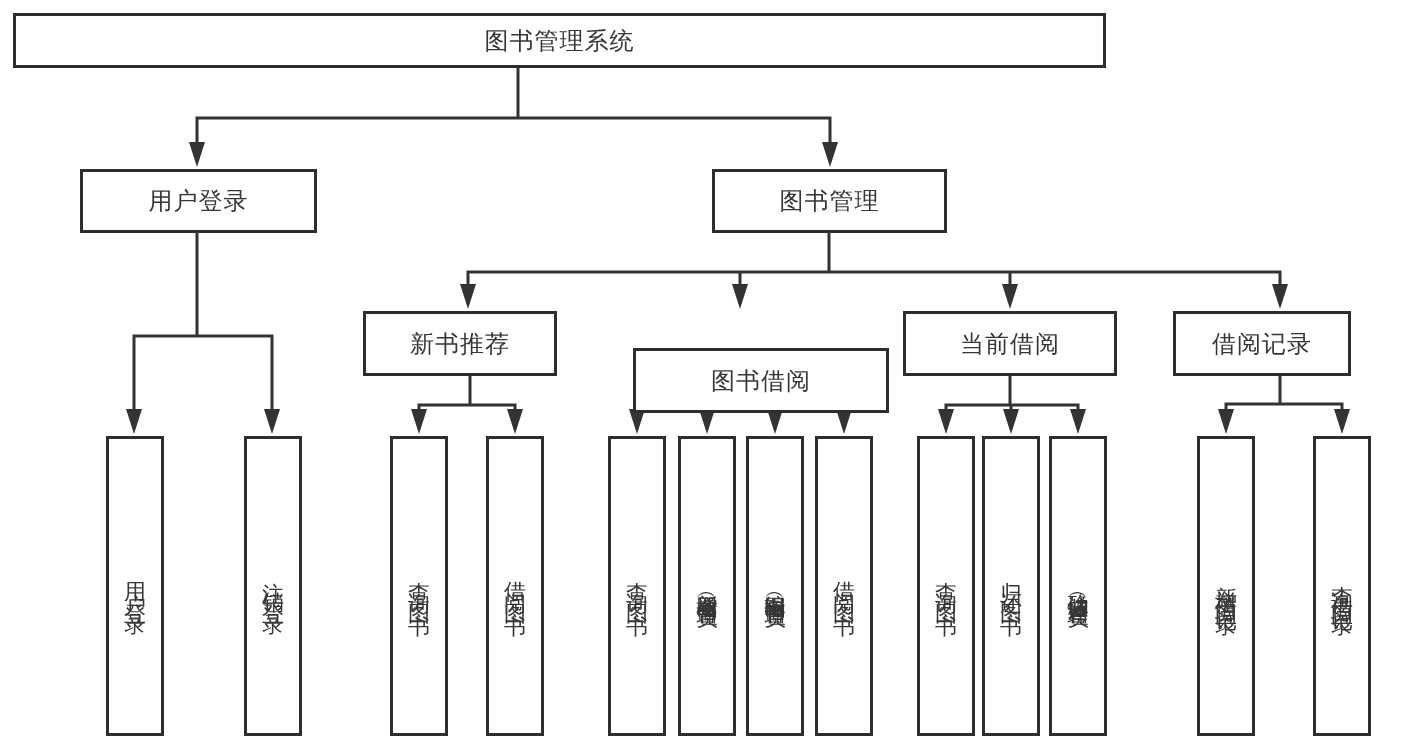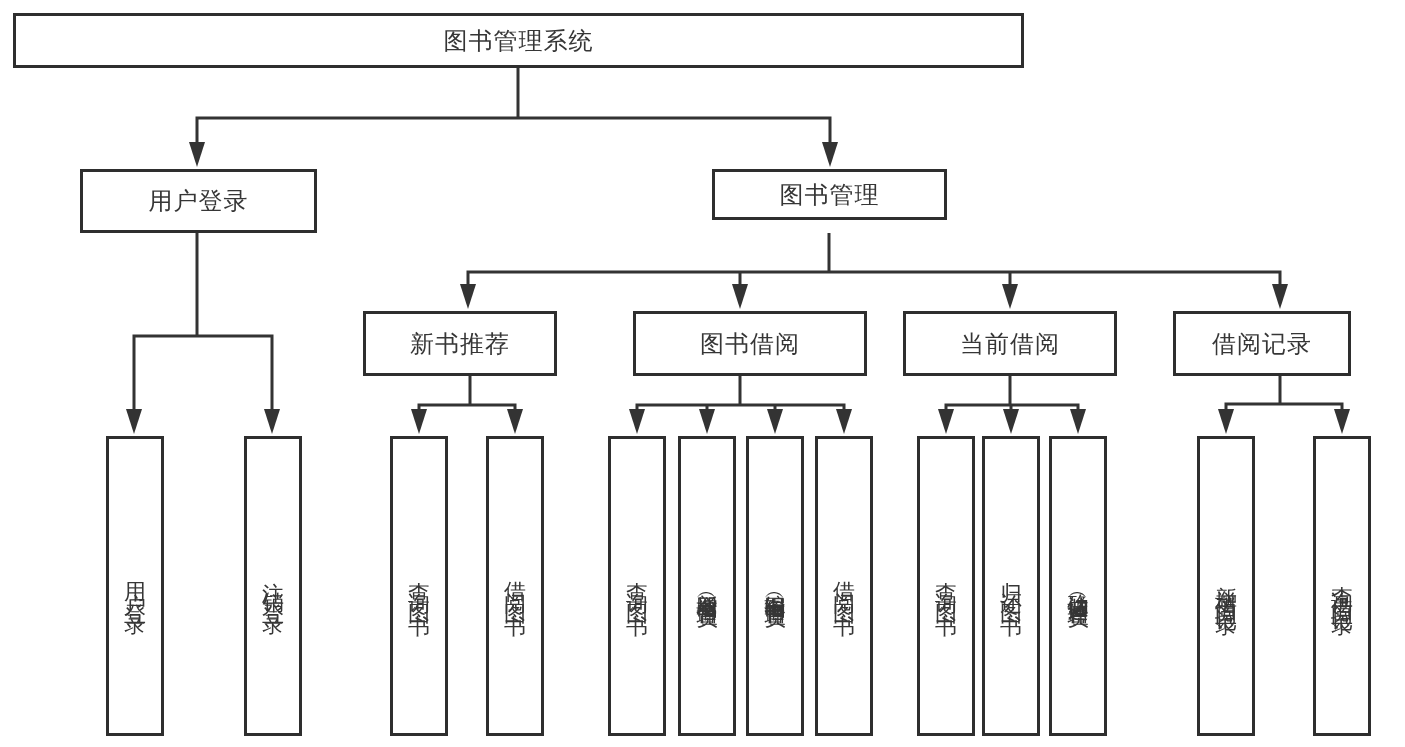--- a/index.html
+++ b/index.html
@@ -17,26 +17,26 @@
     border:3px solid #2e2e2e;
     background:#ffffff;
     display:flex;
     align-items:center;
     justify-content:center;
     color:#363636;
     z-index:1;
   }
   .node .lbl { white-space:nowrap; }
   .h-node .lbl { font-size:24px; letter-spacing:1px; }
-  .root  { left:13px;  top:13px;  width:1011px; height:55px; }
+  .root  { left:13px;  top:13px;  width:1093px; height:55px; }
   .l2a   { left:80px;  top:169px; width:237px;  height:64px; }
-  .l2b   { left:712px; top:169px; width:235px;  height:51px; }
+  .l2b   { left:712px; top:169px; width:235px;  height:64px; }
   .l3    { top:311px; height:65px; }
   .l3a   { left:363px;  width:194px; }
-  .l3b   { left:633px;  width:234px; }
+  .l3b   { left:633px;  width:256px;margin-top:37px; }
   .l3c   { left:903px;  width:214px; }
   .l3d   { left:1173px; width:178px; }
   .leaf  { top:436px; height:300px; width:58px; }
   .leaf .lbl {
     writing-mode:vertical-rl;
     text-orientation:mixed;
     font-size:22px;
     letter-spacing:11px;
     white-space:normal;
   }

